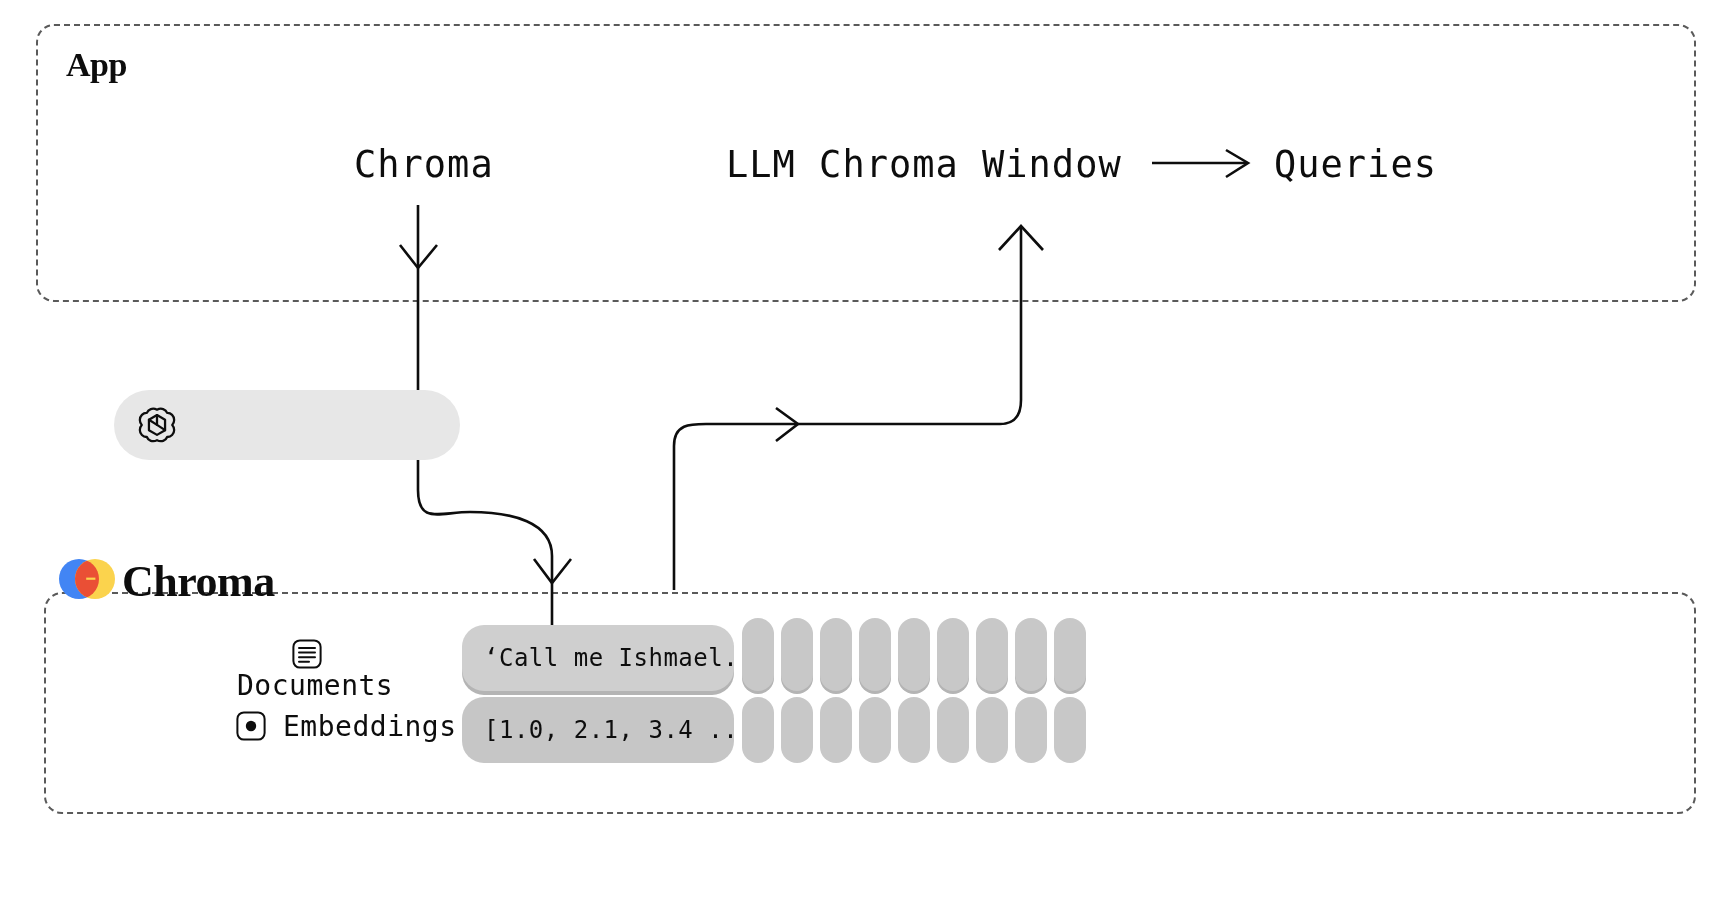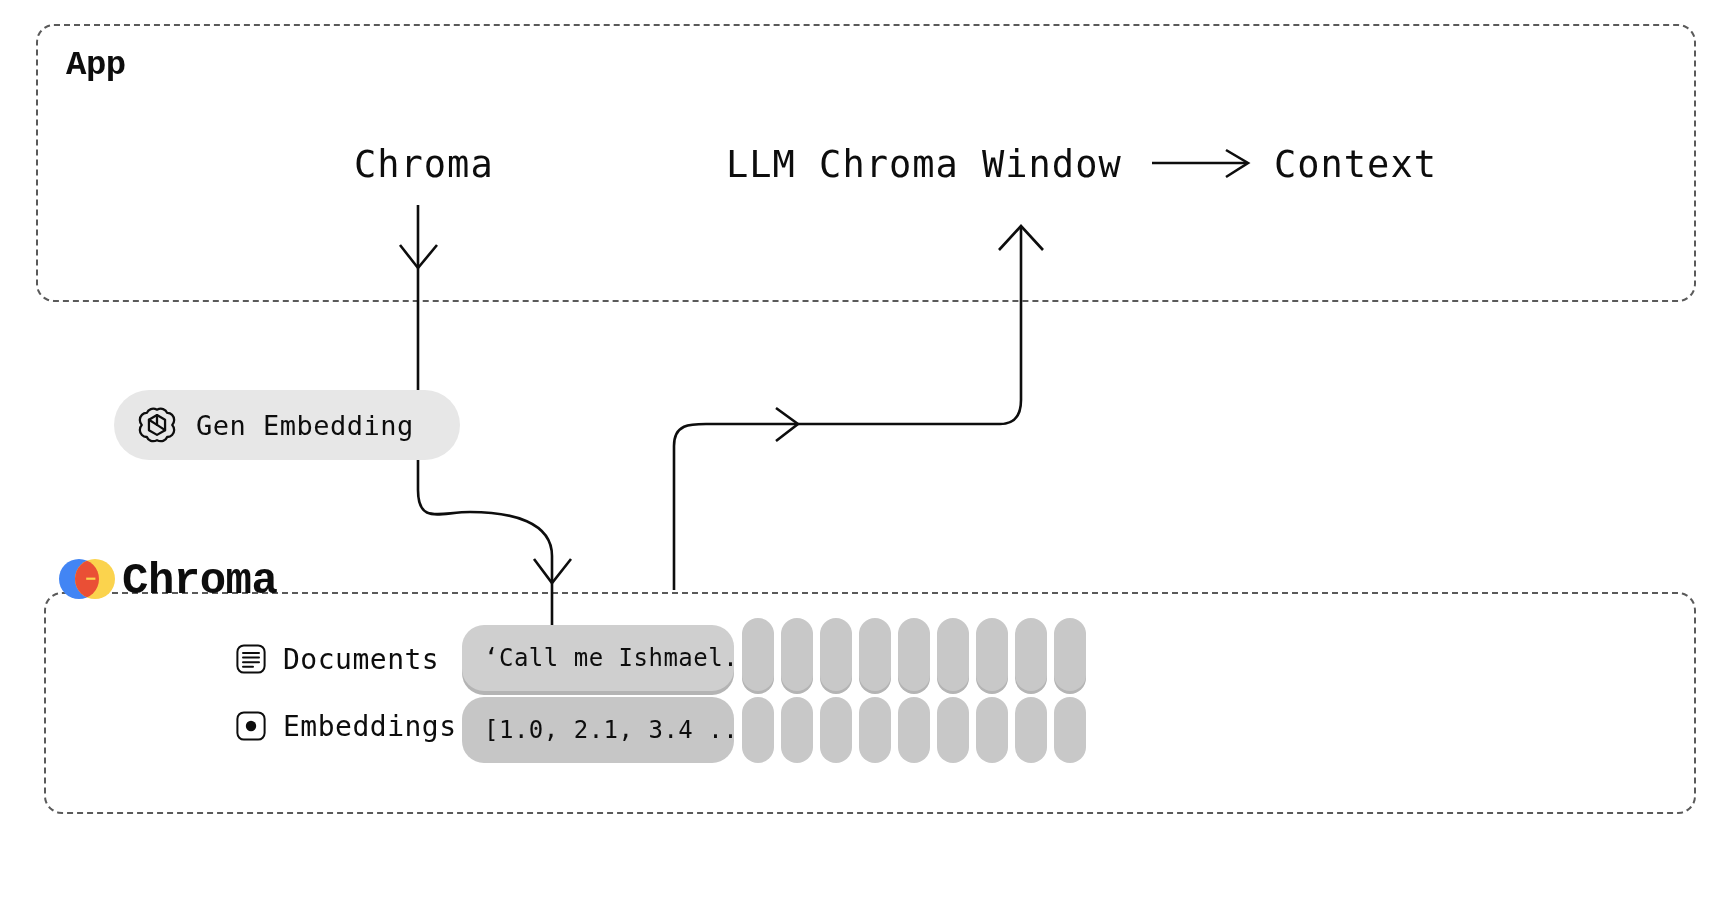--- a/index.html
+++ b/index.html
@@ -21,21 +21,21 @@
     border: 2px dashed #5a5a5a;
     border-radius: 18px;
     box-sizing: border-box;
     background: transparent;
   }
   #app-zone   { left: 36px;  top: 24px;  width: 1660px; height: 278px; }
   #chroma-zone{ left: 44px;  top: 592px; width: 1652px; height: 222px; }
 
   .zone-title {
     position: absolute;
-    font-family: Liberation Mono, monospace;
+    font-family: Liberation Serif, serif;
     font-weight: bold;
     color: #0d0d0d;
     white-space: nowrap;
   }
   #app-title    { left: 66px;  top: 46px;  font-size: 34px; letter-spacing: -0.5px; }
   #chroma-title { left: 122px; top: 556px; font-size: 44px; letter-spacing: -0.5px; }
 
   
   .mono-label {
     position: absolute;
@@ -87,21 +87,21 @@
     height: 42px;
   }
 
   
   .chroma-row {
     position: absolute;
     display: flex;
     align-items: center;
     height: 40px;
   }
-  #documents-row  { left: 236px; top: 639px; }
+  #documents-row  { left: 220px; top: 639px; flex-direction: column; }
   #embeddings-row { left: 236px; top: 706px; text-align: right; }
 
   .row-icon {
     width: 30px;
     height: 30px;
     flex: 0 0 30px;
   }
   .row-label {
     font-family: "DejaVu Sans Mono", monospace;
     font-size: 28px;
@@ -193,39 +193,38 @@
 
     <path d="M 1152,163 L 1246,163"></path>
     <path d="M 1226,150 L 1248,163 L 1226,177"></path>
   </g>
 </svg>
 
 <div class="mono-label" id="queries-label">Chroma</div>
 
 <div class="mono-label" id="llm-label">LLM Chroma Window</div>
 
-<div class="mono-label" id="answer-label">Context</div>
+<div class="mono-label" id="answer-label">Queries</div>
 
 <div id="gen-embedding-pill">
   <span style="display:flex;">
     <svg width="42" height="42" viewBox="0 0 48 48" xmlns="http://www.w3.org/2000/svg" fill="none" stroke="#0d0d0d" stroke-width="2.6" stroke-linejoin="round" stroke-linecap="round">
       <path d="M24 6.5 C29 4 34 6 35.6 10.2
                C40 10 43.6 13.6 43.6 18.3 C43.6 20.5 42.8 22.4 41.4 23.9
                C42.8 25.4 43.6 27.4 43.6 29.6 C43.6 34.3 40 37.9 35.6 37.7
                C34 41.9 29 43.9 24 41.4
                C19 43.9 14 41.9 12.4 37.7
                C8 37.9 4.4 34.3 4.4 29.6 C4.4 27.4 5.2 25.4 6.6 23.9
                C5.2 22.4 4.4 20.5 4.4 18.3 C4.4 13.6 8 10 12.4 10.2
                C14 6 19 4 24 6.5 Z"></path>
       <path d="M24 12.6 L33.2 18 L33.2 29.9 L24 35.3 L14.8 29.9 L14.8 18 Z"></path>
       <path d="M24 12.6 L24 23.9 L33.2 29.9"></path>
       <path d="M14.8 18 L24 23.9"></path>
     </svg>
   </span>
-  <span class="pill-text">Gen Embedding</span>
 </div>
 
 <span id="chroma-logo">
   <svg width="58" height="42" viewBox="0 0 58 42" xmlns="http://www.w3.org/2000/svg">
     <defs>
       <clipPath id="clipBlue">
           <circle cx="21" cy="21" r="20"></circle>
         </clipPath>
       <clipPath id="clipYellow">
           <circle cx="37" cy="21" r="20"></circle>

